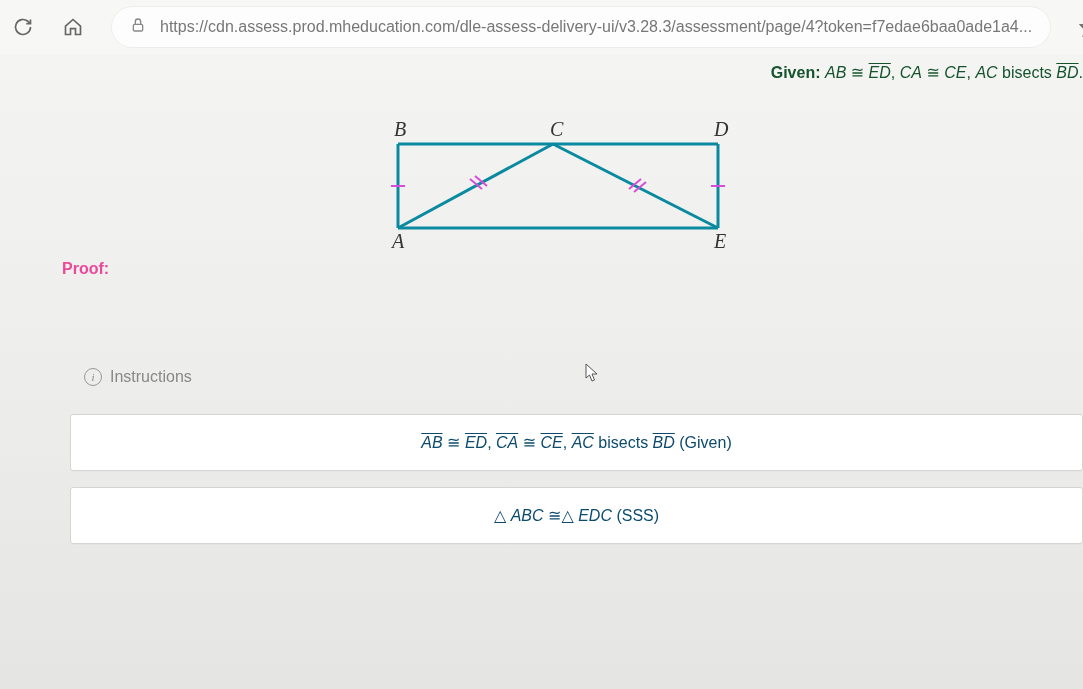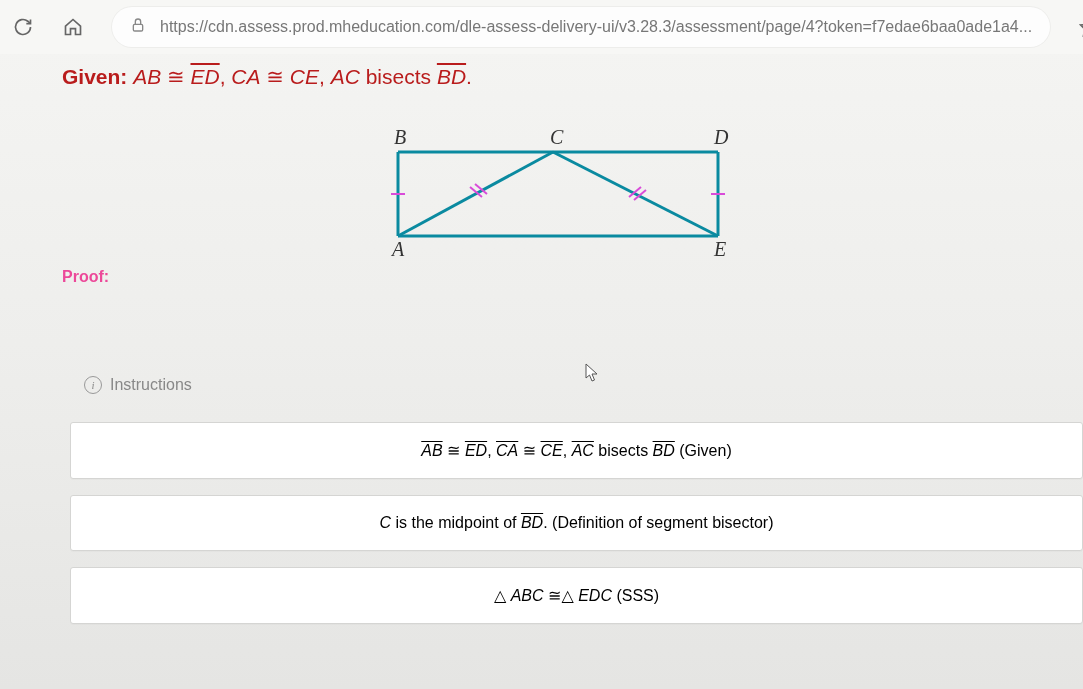--- a/index.html
+++ b/index.html
@@ -57,23 +57,24 @@
       display: flex;
       align-items: center;
       justify-content: center;
       color: #666;
       flex-shrink: 0;
     }
     .content {
       padding: 6px 0 0 62px;
     }
     .problem-statement {
-      font-size: 21px;
-      color: #b91c1c;
+      font-size: 16px;
+      color: #14532d;
       line-height: 1.6;
+      text-align: right;
     }
     .bold-label {
       font-weight: bold;
     }
     .overline {
       text-decoration: overline;
       font-style: italic;
     }
     .italic {
       font-style: italic;
@@ -118,21 +119,21 @@
       margin-left: 8px;
     }
     .step-box {
       background: #ffffff;
       border: 1px solid #d5d5d3;
       border-radius: 3px;
       padding: 18px 20px;
       margin-bottom: 16px;
       text-align: center;
       font-size: 16px;
-      color: #000000;
+      color: #0c4a6e;
       box-shadow: inset 0 1px 0 rgba(255,255,255,0.7), 0 1px 0 rgba(0,0,0,0.02);
     }
     .cursor {
       position: absolute;
       left: 585px;
       top: 363px;
       pointer-events: none;
     }
     .triangle-sym {
       font-family: "Times New Roman", serif;
@@ -214,21 +215,20 @@
 
   <div class="proof-label">Proof:</div>
 
   <div class="instructions-row">
     <span class="info-circle">i</span>
     <span>Instructions</span>
   </div>
 
   <div class="proof-steps">
     <div class="step-box"><span class="overline">AB</span> ≅ <span class="overline">ED</span>, <span class="overline">CA</span> ≅ <span class="overline">CE</span>, <span class="overline">AC</span> bisects <span class="overline">BD</span> (Given)</div>
-    <div class="step-box"><span class="italic">C</span> is the midpoint of <span class="overline">BD</span>. (Definition of segment bisector)</div>
     <div class="step-box"><span class="triangle-sym">△</span> <span class="italic">ABC</span> ≅<span class="triangle-sym">△</span> <span class="italic">EDC</span> (SSS)</div>
   </div>
 </div>
 
 <div class="cursor">
   <svg width="16" height="20" viewBox="0 0 16 20">
     <path d="M1 1 L1 15 L4.5 12 L7 18 L9.5 17 L7 11 L12 11 Z" fill="#fff" stroke="#555" stroke-width="1"></path>
   </svg>
 </div>
 

